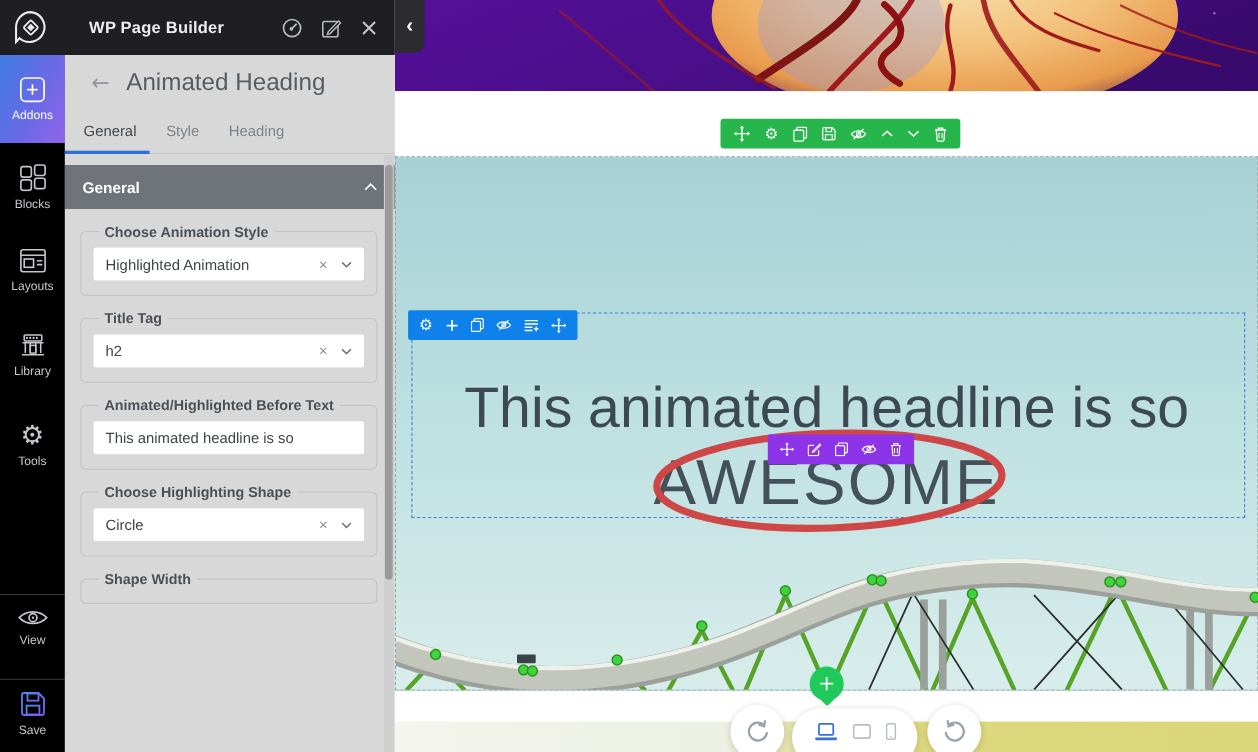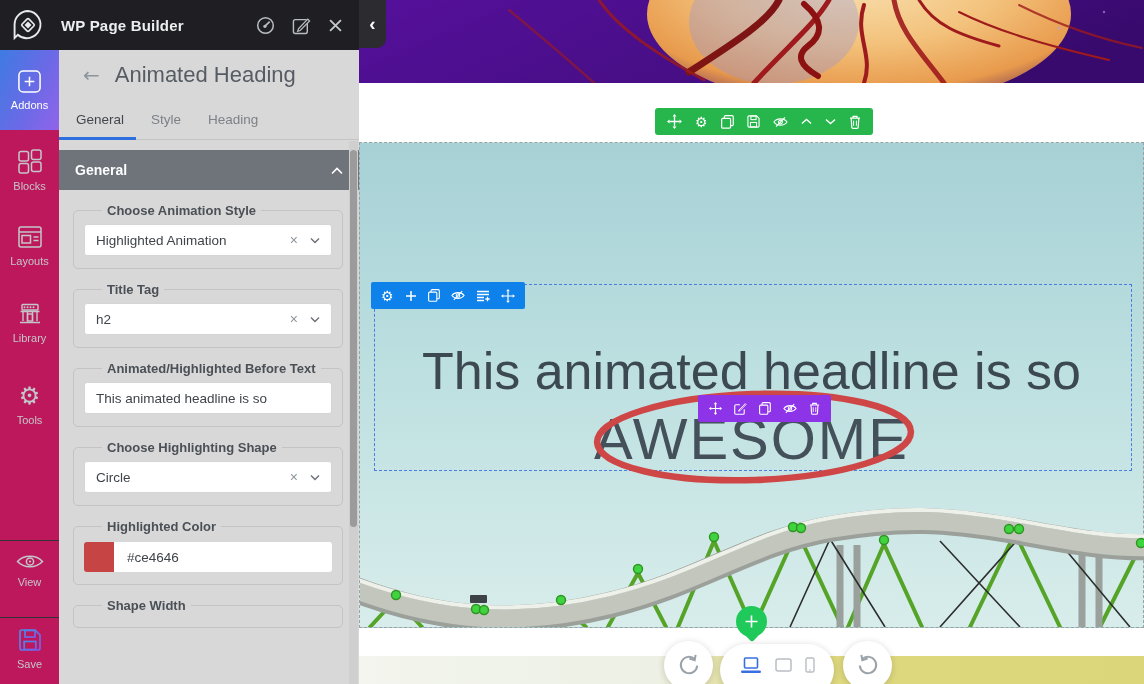--- a/index.html
+++ b/index.html
@@ -1,32 +1,32 @@
 <!DOCTYPE html>
 <html><head>
 <meta charset="utf-8">
 <style>
   * { margin:0; padding:0; box-sizing:border-box; }
   html,body { background:#444; }
   body { font-family:"Liberation Sans", sans-serif; }
   #app { position:relative; width:1144px; height:684px; overflow:hidden; background:#fff; margin:0 auto; }
-  .abs { position:absolute; }
+  .abs { position:absolute;gap:20px; }
 
   
   .topbar { left:0; top:0; width:359px; height:50px; background:#1f1f23; display:flex; align-items:center; }
   .logo { margin-left:10px; width:36px; height:36px; display:flex; align-items:center; justify-content:center; }
   .tb-title { margin-left:15px; font-size:15px; font-weight:bold; color:#eceef0; letter-spacing:.2px; }
   .tb-icons { margin-left:auto; margin-right:16px; display:flex; align-items:center; gap:17px; }
   .tb-icons > span { display:flex; cursor:pointer; }
 
   .collapse-btn { left:359px; top:0; width:27px; height:48px; background:#2b2b30; border-radius:0 0 9px 0;
     color:#fff; display:flex; align-items:center; justify-content:center; font-size:19px; font-weight:bold; z-index:30; }
 
   
-  .rail { left:0; top:50px; width:59px; height:634px; background:#be185d;padding-left:45px; }
+  .rail { left:0; top:50px; width:59px; height:634px; background:#000000;padding-left:45px; }
   .rail-item { position:absolute; left:0; width:59px; text-align:center; color:#c3c6ca; font-size:11px; cursor:pointer; }
   .rail-item .ric { display:flex; justify-content:center; margin-bottom:6px; }
   .rail-item .rlabel { display:block; }
   .rail-addons { top:0; height:80px; background:linear-gradient(115deg,#3e7be2 0%,#6a6ae6 55%,#9164ea 100%);
     color:#fff; display:flex; flex-direction:column; align-items:center; justify-content:center; }
   .rail-addons .ric { margin-bottom:5px; }
   .rail-sep { position:absolute; left:0; width:59px; height:1px; background:#33333a; }
   .gear-glyph { font-size:24px; line-height:1; color:#c3c6ca; font-family:"DejaVu Sans", sans-serif; }
 
   
@@ -36,21 +36,21 @@
   .p-title { font-size:22px; color:#565c63; }
   .p-tabs { height:40px; border-bottom:1px solid #c4c4c4; display:flex; align-items:stretch; padding-left:17px; gap:27px; }
   .tab { display:flex; align-items:center; font-size:13.5px; color:#7c8289; position:relative; cursor:pointer; }
   .tab.active { color:#42474d; }
   .tab.active::after { content:''; position:absolute; left:-17px; right:-12px; bottom:-1px; height:3px; background:#2e6fe0; }
   .p-section-bar { margin-top:10px; height:40px; background:#6f737a; color:#fff; display:flex; align-items:center;
      justify-content:space-between; padding:0 16px; }
   .p-section-bar .sb-label { font-size:14px; font-weight:bold; }
   .p-fields { padding:13px 14px 0 12px; }
   fieldset.pfield { border:1px solid #c3c3c3; border-radius:5px; margin:0 2px 13px 2px; padding:2px 10px 12px 10px; }
-  fieldset.pfield legend { font-size:13px; font-weight:bold; color:#4a5056; padding:0 5px; margin-left:18px; }
+  fieldset.pfield legend { font-size:13px; font-weight:bold; color:#4a5056; padding:0 5px; margin-left:6px; }
   .sel, .tinput { background:#fff; border:1px solid #d5d5d5; border-radius:3px; height:32px; display:flex;
      align-items:center; padding:0 11px; font-size:13.5px; color:#3f444a; margin-top:4px; }
   .sel .sel-x { margin-left:auto; color:#8e959c; font-size:14px; cursor:pointer; }
   .sel .sel-chev { margin-left:12px; display:flex; cursor:pointer; }
   .color-row { display:flex; height:30px; margin-top:6px; }
   .swatch { width:30px; background:#c64444; border-radius:3px 0 0 3px; }
   .color-val { flex:1; background:#fff; border-radius:0 3px 3px 0; display:flex; align-items:center;
      padding-left:13px; font-size:13.5px; color:#3f444a; }
   .pscroll-track { position:absolute; right:1px; top:91px; bottom:0; width:9px; background:#cfcfcf; }
   .pscroll-thumb { position:absolute; right:2px; top:100px; height:377px; width:7px; background:#9b9b9b; border-radius:4px; cursor:grab; }
@@ -294,27 +294,20 @@
           <span>Circle</span>
           <span class="sel-x">×</span>
           <span class="sel-chev">
               <svg width="10" height="7" viewBox="0 0 10 7">
                 <path d="M1 1.5 L5 5.5 L9 1.5" fill="none" stroke="#6b7077" stroke-width="1.4"></path>
               </svg>
             </span>
         </div>
       </fieldset>
 
-      <fieldset class="pfield">
-        <legend>Highlighted Color</legend>
-        <div class="color-row">
-          <span class="swatch"></span>
-          <span class="color-val">#ce4646</span>
-        </div>
-      </fieldset>
 
       <fieldset class="pfield">
         <legend>Shape Width</legend>
 
       </fieldset>
     </div>
 
     <div class="pscroll-track"></div>
     <div class="pscroll-thumb"></div>
   </div>

